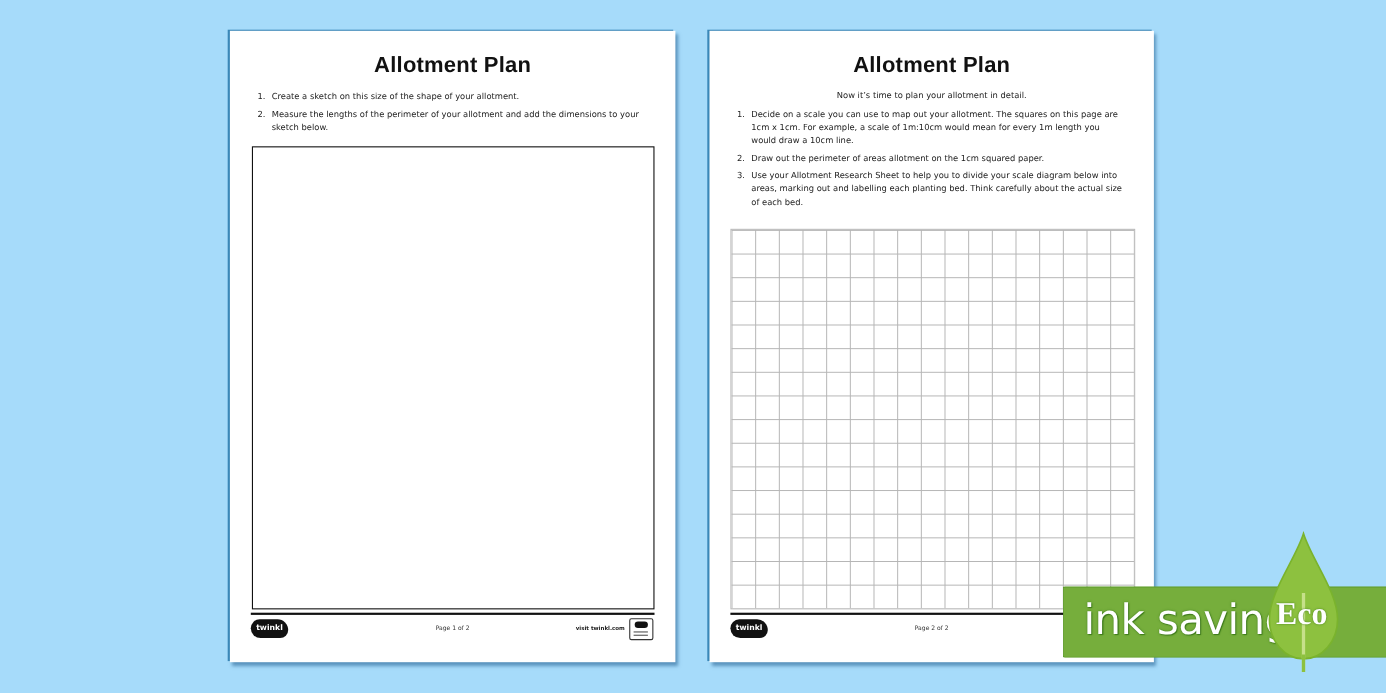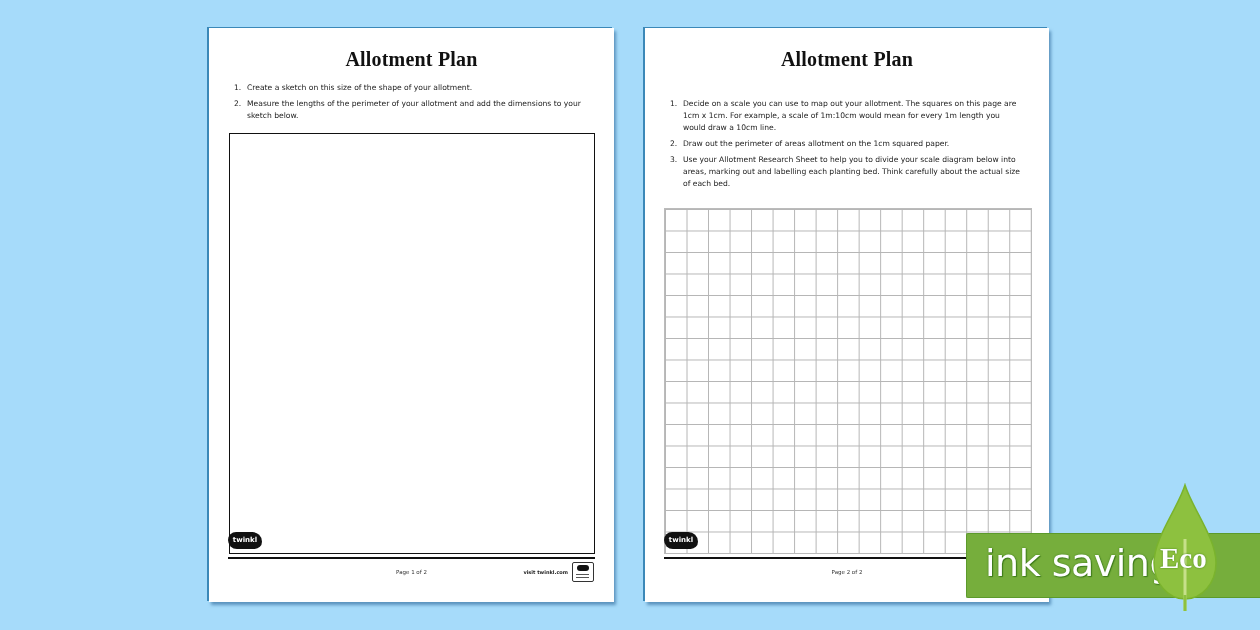--- a/index.html
+++ b/index.html
@@ -9,21 +9,21 @@
     font-family:"DejaVu Sans", sans-serif;
   }
   .page {
     position:absolute; background:#fff;
     box-shadow: -2px -1px 0 #3b88b8, 2px 3px 3px rgba(30,90,140,0.55);
   }
   #page1 { left:209px; top:28px; width:405px; height:574px; }
   #page2 { left:645px; top:28px; width:404px; height:574px; }
   .title {
     position:absolute; left:0; right:0; top:20px; text-align:center;
-    font-family:Liberation Serif, serif; font-weight:bold;
+    font-family:Liberation Sans, sans-serif; font-weight:bold;
     font-size:20px; color:#111; letter-spacing:0.2px;
   }
   .intro {
     position:absolute; left:0; right:0; top:54px; text-align:center;
     font-size:7.6px; color:#222;
   }
   ol.instructions {
     position:absolute; margin:0; padding:0; list-style:none;
     font-size:7.6px; line-height:12px; color:#222;
   }
@@ -40,21 +40,21 @@
     border:1px solid #bbb;
     background-image:
       linear-gradient(to right, #b5b5b5 1px, transparent 1px),
       linear-gradient(to bottom, #b5b5b5 1px, transparent 1px);
     background-size:21.53px 21.5px;
   }
   .footer-line {
     position:absolute; left:19px; right:19px; top:529px; height:2px; background:#111;
   }
   .twinkl-logo {
-    position:absolute; left:19px; top:504px; width:34px; height:17px;
+    position:absolute; left:19px; top:535px; width:34px; height:17px;
     background:#111; border-radius:10px 12px 9px 11px;
     color:#fff; font-size:7px; font-weight:bold; text-align:center; line-height:17px;
   }
   .page-num {
     position:absolute; left:0; right:0; top:541px; text-align:center;
     font-size:5.5px; color:#333;
   }
   .visit {
     position:absolute; right:46px; top:541px; font-size:5px; color:#222; font-weight:bold;
   }
@@ -108,20 +108,21 @@
   <div class="sketch-box"></div>
   <div class="footer-line"></div>
   <div class="twinkl-logo">twinkl</div>
   <div class="page-num">Page 1 of 2</div>
   <div class="visit">visit twinkl.com</div>
   <div class="stamp"></div>
 </div>
 
 <div class="page" id="page2">
   <div class="title">Allotment Plan</div>
+  <div class="intro">Now it’s time to plan your allotment in detail.</div>
   <ol class="instructions">
     <li>
       <span class="num">1.</span>
       <span>Decide on a scale you can use to map out your allotment. The squares on this page are 1cm x 1cm. For example, a scale of 1m:10cm would mean for every 1m length you would draw a 10cm line.</span>
     </li>
     <li>
       <span class="num">2.</span>
       <span>Draw out the perimeter of areas allotment on the 1cm squared paper.</span>
     </li>
     <li>

